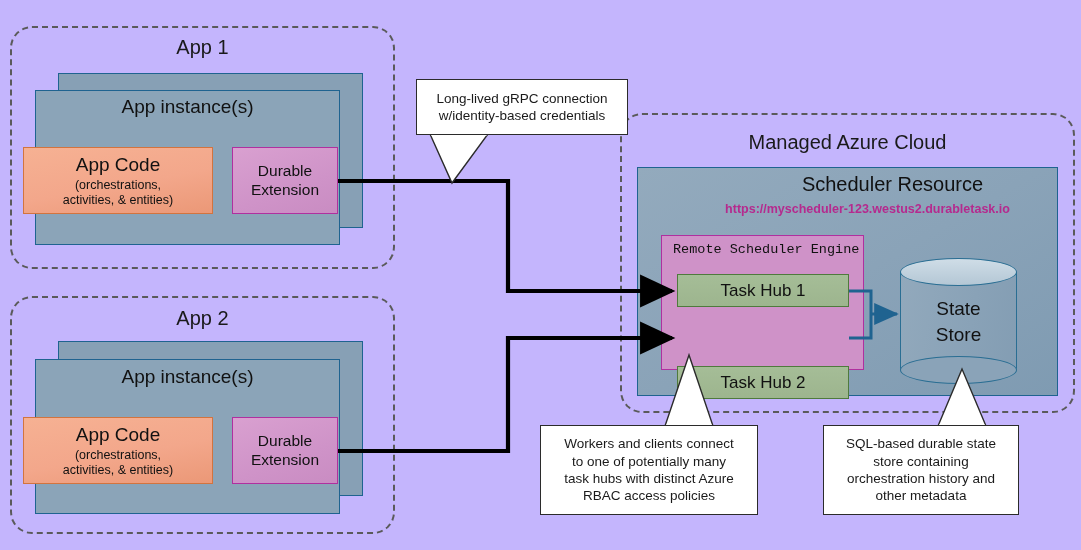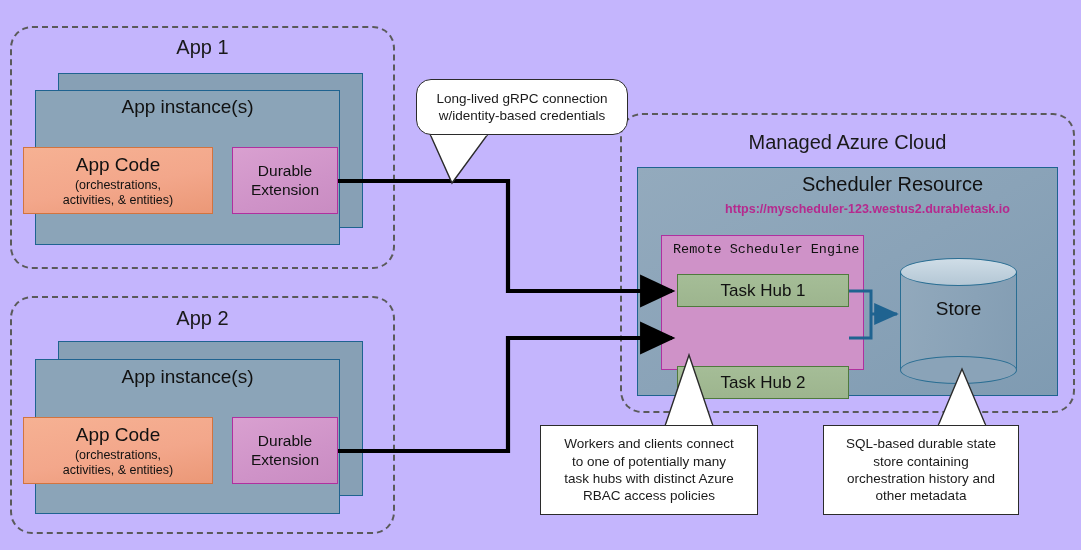--- a/index.html
+++ b/index.html
@@ -274,20 +274,21 @@
   <div class="engine-label" style="left:673px; top:242px;">Remote Scheduler Engine</div>
 
   <div class="task-hub" style="left:677px; top:274px; width:172px; height:33px;">Task Hub 1</div>
   <div class="task-hub" style="left:677px; top:321px; width:172px; height:33px;margin-top:45px;">Task Hub 2</div>
 
   <div class="cylinder" style="left:900px; top:258px; width:117px; height:126px;">
     <div class="cyl-body"></div>
     <div class="cyl-bottom"></div>
     <div class="cyl-top"></div>
     <div class="cyl-text">
+      <div>State</div>
       <div>Store</div>
     </div>
   </div>
 
   <svg class="ov ov-lines">
     <defs>
       <marker id="arrowBlack" markerWidth="9" markerHeight="9" refX="7.6" refY="4.5" orient="auto">
         <path d="M0,0.6 L8.4,4.5 L0,8.4 z" fill="#000000"></path>
       </marker>
       <marker id="arrowTeal" markerWidth="9" markerHeight="9" refX="7.6" refY="4.5" orient="auto">
@@ -308,21 +309,21 @@
     <polygon points="430,134 488,134 452,183" fill="#ffffff" stroke="#2b2b2b" stroke-width="1.4"></polygon>
     <line x1="431" y1="134" x2="487" y2="134" stroke="#ffffff" stroke-width="3"></line>
 
     <polygon points="665,426 713,426 689,355" fill="#ffffff" stroke="#2b2b2b" stroke-width="1.4"></polygon>
     <line x1="666" y1="426" x2="712" y2="426" stroke="#ffffff" stroke-width="3"></line>
 
     <polygon points="938,426 986,426 962,369" fill="#ffffff" stroke="#2b2b2b" stroke-width="1.4"></polygon>
     <line x1="939" y1="426" x2="985" y2="426" stroke="#ffffff" stroke-width="3"></line>
   </svg>
 
-  <div class="callout" style="left:416px; top:79px; width:212px; height:56px; z-index:46;border-radius:15px;">
+  <div class="callout" style="left:416px; top:79px; width:212px; height:56px; z-index:46;">
     <div class="callout-text" style="font-size:13.5px;">
       <div>Long-lived gRPC connection</div>
       <div>w/identity-based credentials</div>
     </div>
   </div>
 
   <div class="callout" style="left:540px; top:425px; width:218px; height:90px; z-index:46;">
     <div class="callout-text" style="font-size:13.5px;">
       <div>Workers and clients connect</div>
       <div>to one of potentially many</div>

